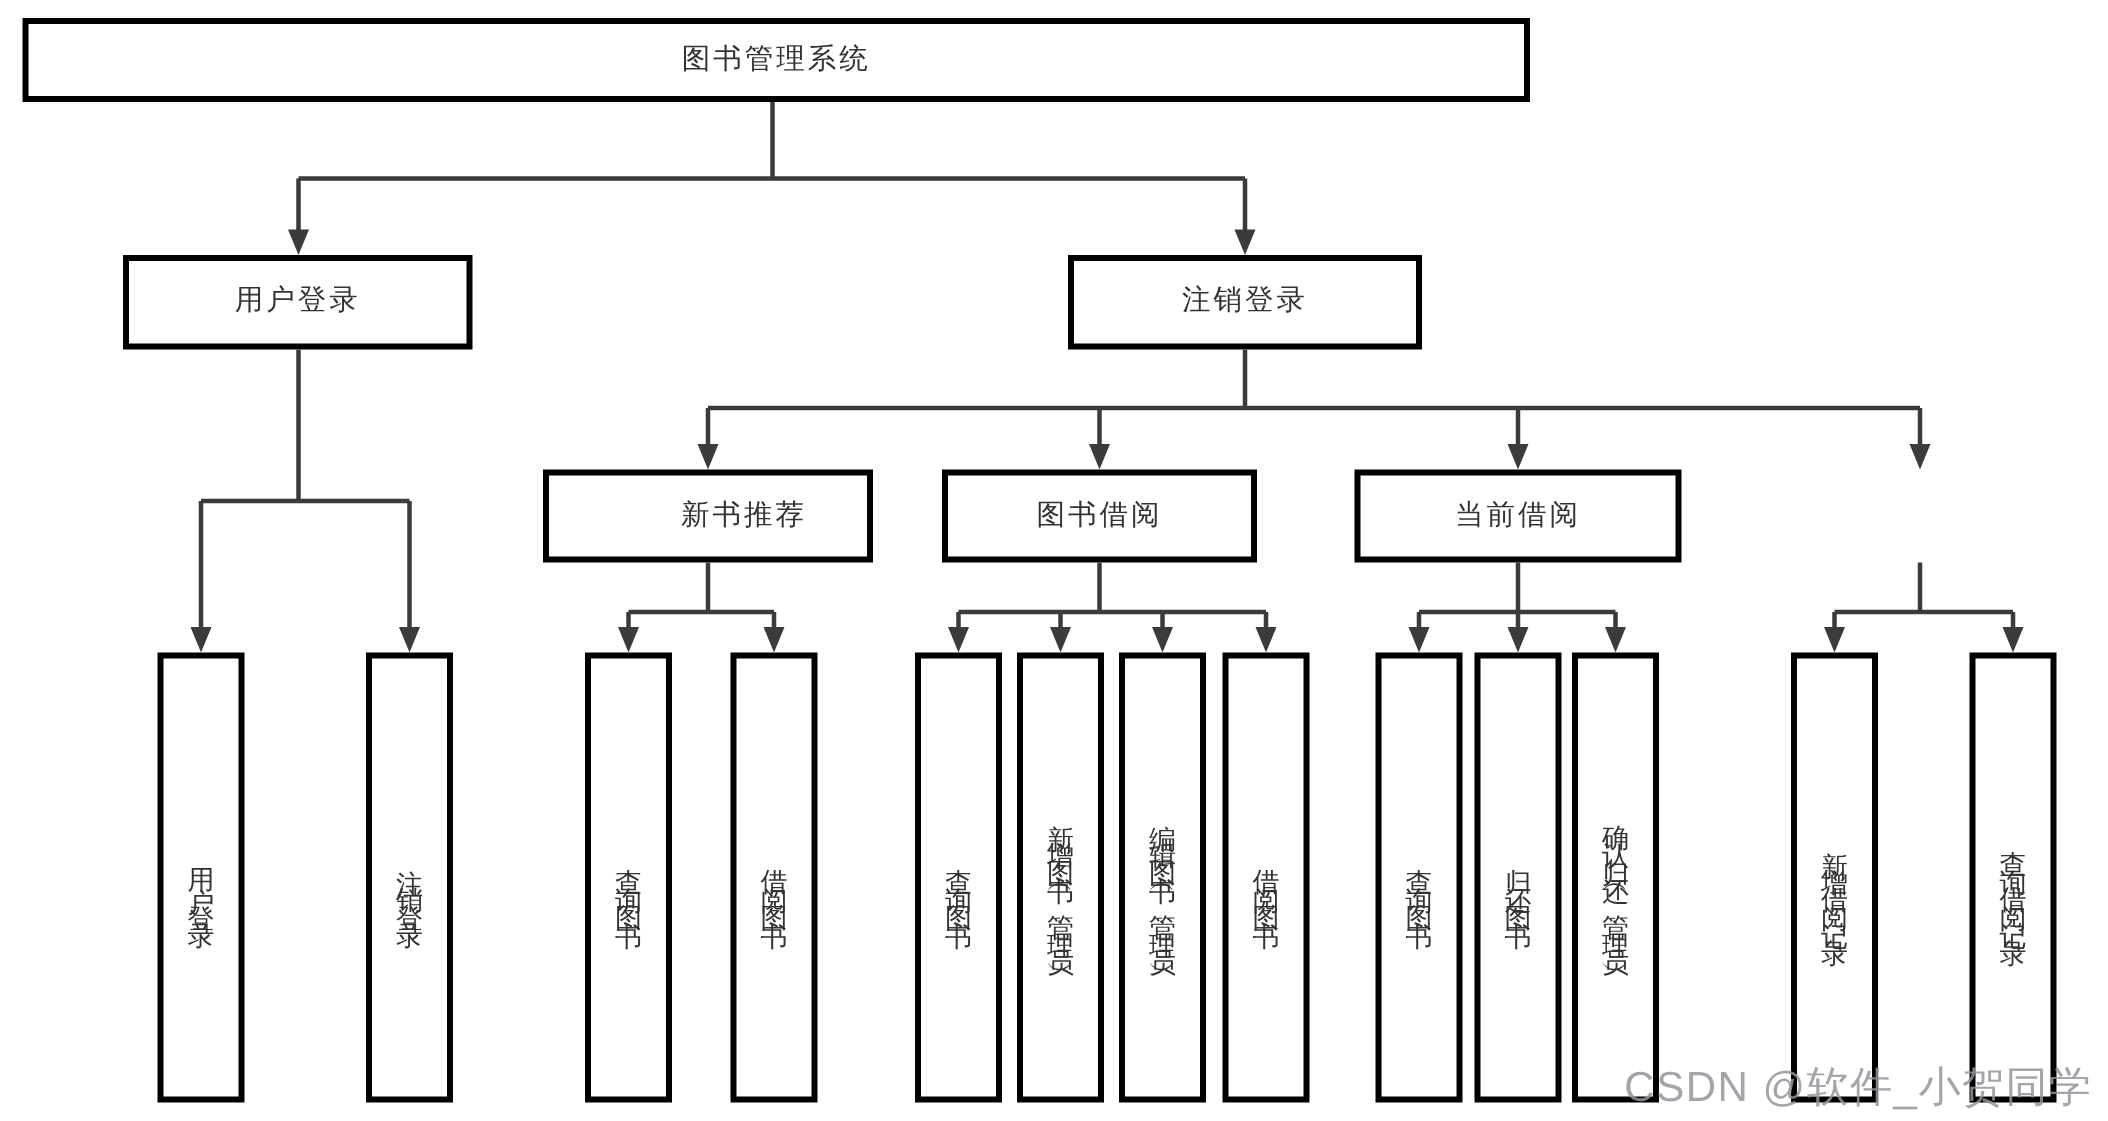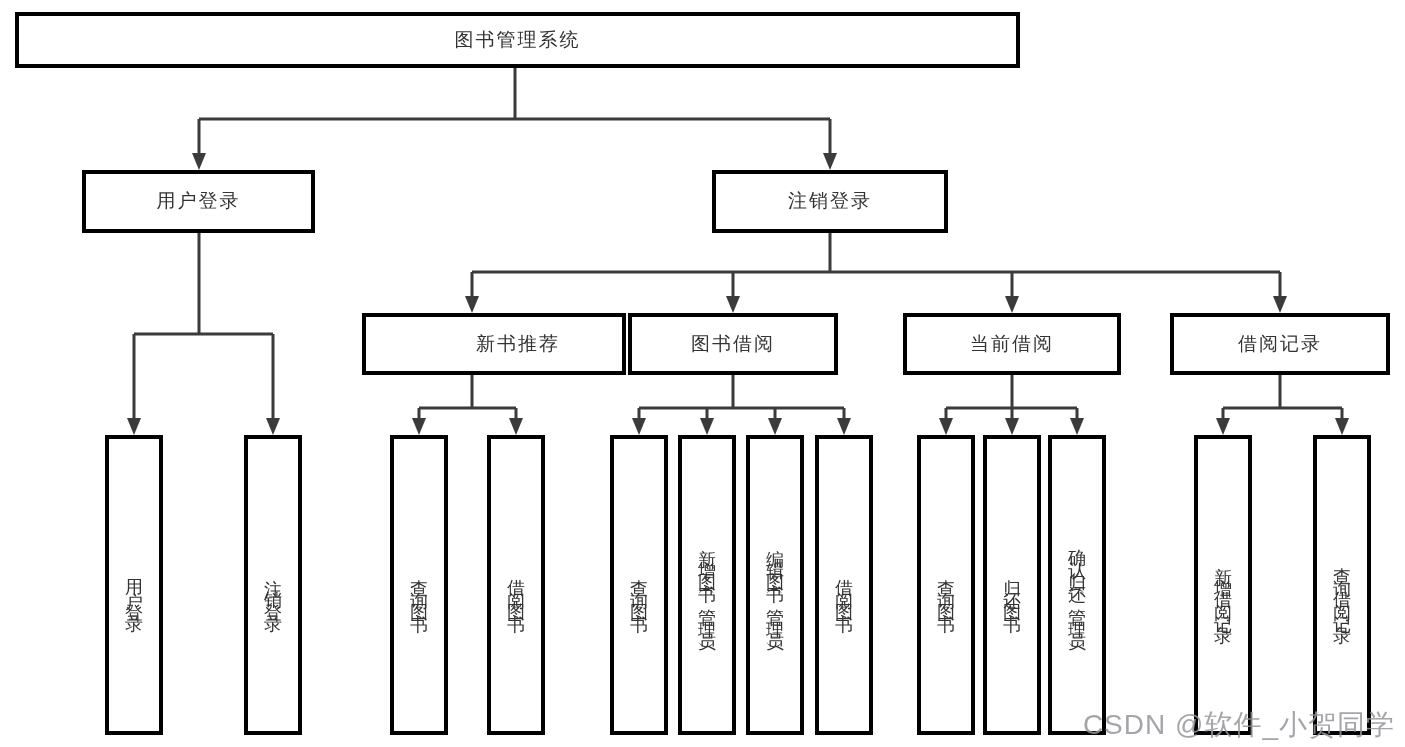--- a/index.html
+++ b/index.html
@@ -35,21 +35,21 @@
     writing-mode: vertical-rl;
     text-orientation: mixed;
     font-size: 18px;
     letter-spacing: 12px;
     padding-top: 8px;
   }
   
   #n-root           { left: 15px;   top: 12px;  width: 1005px; height: 56px; border-width: 4px; }
   #n-user-login     { left: 82px;   top: 170px; width: 233px;  height: 63px; }
   #n-book-mgmt      { left: 712px;  top: 170px; width: 236px;  height: 63px; }
-  #n-new-book       { left: 362px;  top: 313px; width: 264px;  height: 62px; padding-left: 48px; }
+  #n-new-book       { left: 362px;  top: 313px; width: 220px;  height: 62px; padding-left: 48px; }
   #n-book-borrow    { left: 628px;  top: 313px; width: 210px;  height: 62px; }
   #n-current-borrow { left: 903px;  top: 313px; width: 218px;  height: 62px; }
   #n-borrow-records { left: 1170px; top: 313px; width: 220px;  height: 62px; }
   
   #l-user-login   { left: 105px; }
   #l-logout       { left: 244px; }
   #l-query1       { left: 390px; }
   #l-borrow1      { left: 487px; }
   #l-query2       { left: 610px; }
   #l-add-book     { left: 678px; }
@@ -117,21 +117,20 @@
   </svg>
 
   <div class="box h" id="n-root">图书管理系统</div>
 
   <div class="box h" id="n-user-login">用户登录</div>
   <div class="box h" id="n-book-mgmt">注销登录</div>
 
   <div class="box h" id="n-new-book">新书推荐</div>
   <div class="box h" id="n-book-borrow">图书借阅</div>
   <div class="box h" id="n-current-borrow">当前借阅</div>
-  <div class="box h" id="n-borrow-records">借阅记录</div>
 
   <div class="box v" id="l-user-login">用户登录</div>
   <div class="box v" id="l-logout">注销登录</div>
   <div class="box v" id="l-query1">查询图书</div>
   <div class="box v" id="l-borrow1">借阅图书</div>
   <div class="box v" id="l-query2">查询图书</div>
   <div class="box v" id="l-add-book">新增图书（管理员）</div>
   <div class="box v" id="l-edit-book">编辑图书（管理员）</div>
   <div class="box v" id="l-borrow2">借阅图书</div>
   <div class="box v" id="l-query3">查询图书</div>

